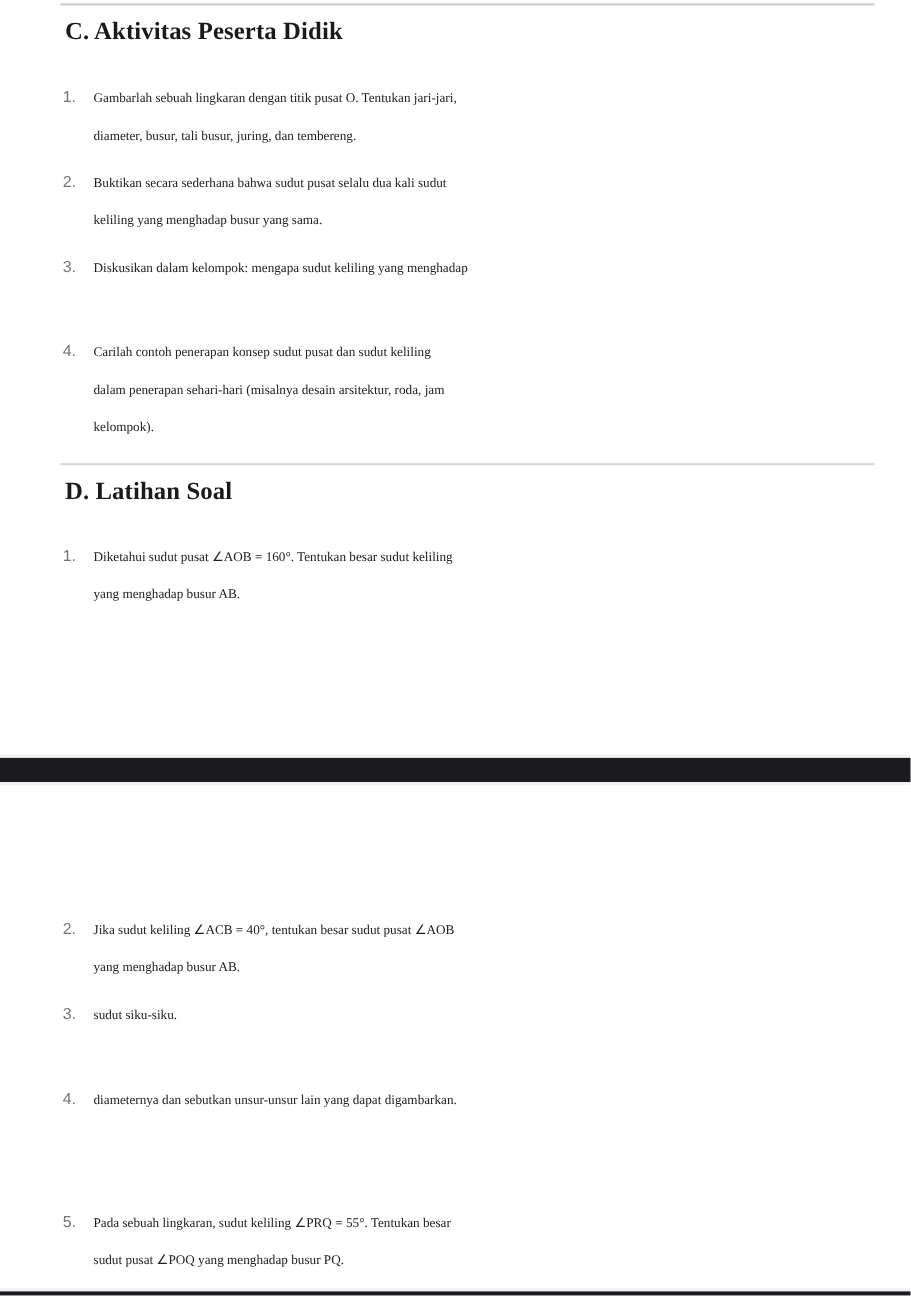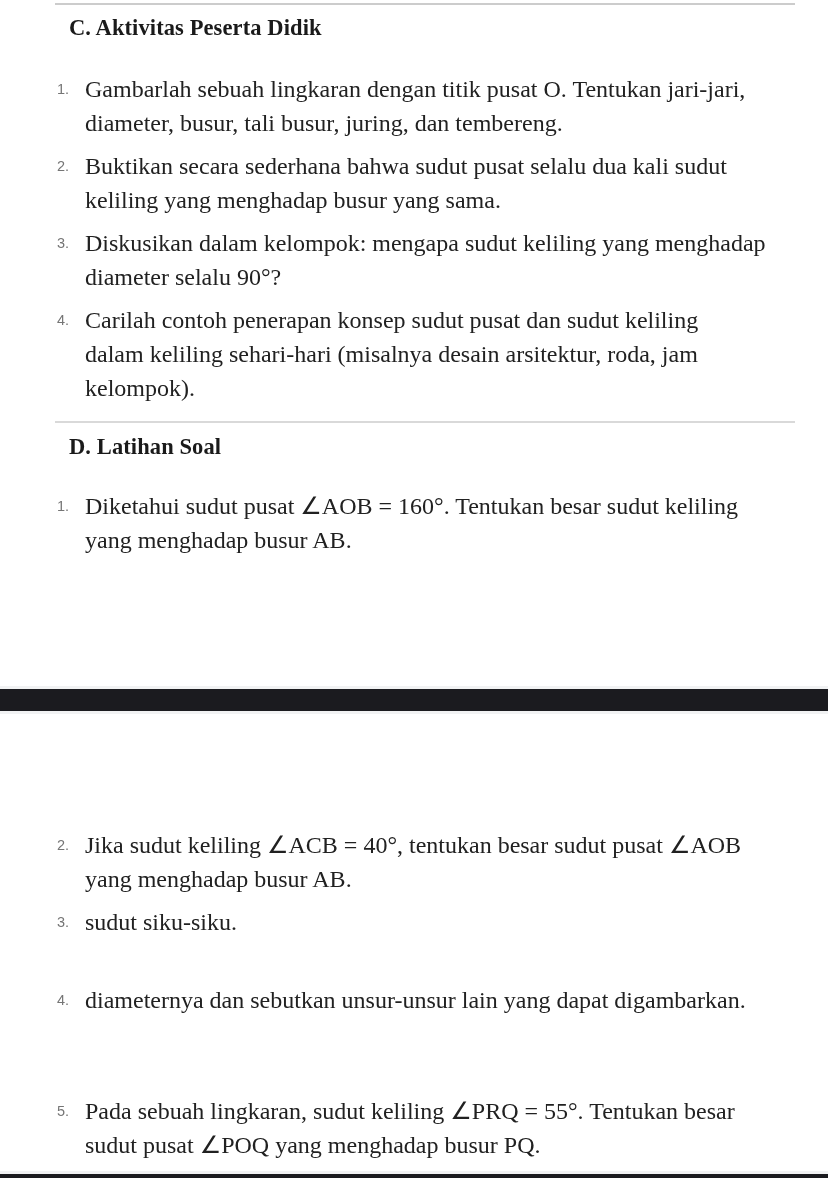--- a/index.html
+++ b/index.html
@@ -21,21 +21,21 @@
   }
   .divider{
     position:absolute;
     left:55px;
     width:740px;
     height:2px;
     background:#d9d9d9;
   }
   h2.sec{
     position:absolute;
-    left:69px;
+    left:59px;
     margin:0;
     font-size:22.5px;
     font-weight:700;
     color:#1a1a1a;
     letter-spacing:0.1px;
     font-family:"Liberation Serif", serif;
   }
   .item{
     position:absolute;
     left:55px;
@@ -47,21 +47,21 @@
     top:0;
     font-family:"Liberation Sans", sans-serif;
     font-size:14.5px;
     color:#757575;
     line-height:34px;
   }
   .lines{
     margin-left:30px;
   }
   .line{
-    font-size:24px;
+    font-size:12px;
     line-height:34px;
     white-space:nowrap;
     color:#212121;
   }
   .page-break{
     position:absolute;
     left:0;
     width:828px;
   }
   .page-break .edge{
@@ -109,29 +109,28 @@
     <div class="lines">
       <div class="line">Buktikan secara sederhana bahwa sudut pusat selalu dua kali sudut</div>
       <div class="line">keliling yang menghadap busur yang sama.</div>
     </div>
   </div>
 
   <div class="item" style="top:226px">
     <span class="num">3.</span>
     <div class="lines">
       <div class="line">Diskusikan dalam kelompok: mengapa sudut keliling yang menghadap</div>
-      <div class="line">diameter selalu 90°?</div>
     </div>
   </div>
 
   <div class="item" style="top:303px">
     <span class="num">4.</span>
     <div class="lines">
       <div class="line">Carilah contoh penerapan konsep sudut pusat dan sudut keliling</div>
-      <div class="line">dalam keliling sehari-hari (misalnya desain arsitektur, roda, jam</div>
+      <div class="line">dalam penerapan sehari-hari (misalnya desain arsitektur, roda, jam</div>
       <div class="line">kelompok).</div>
     </div>
   </div>
 
   <div class="divider" style="top:421px"></div>
 
   <h2 class="sec" style="top:434px">D. Latihan Soal</h2>
 
   <div class="item" style="top:489px">
     <span class="num">1.</span>

